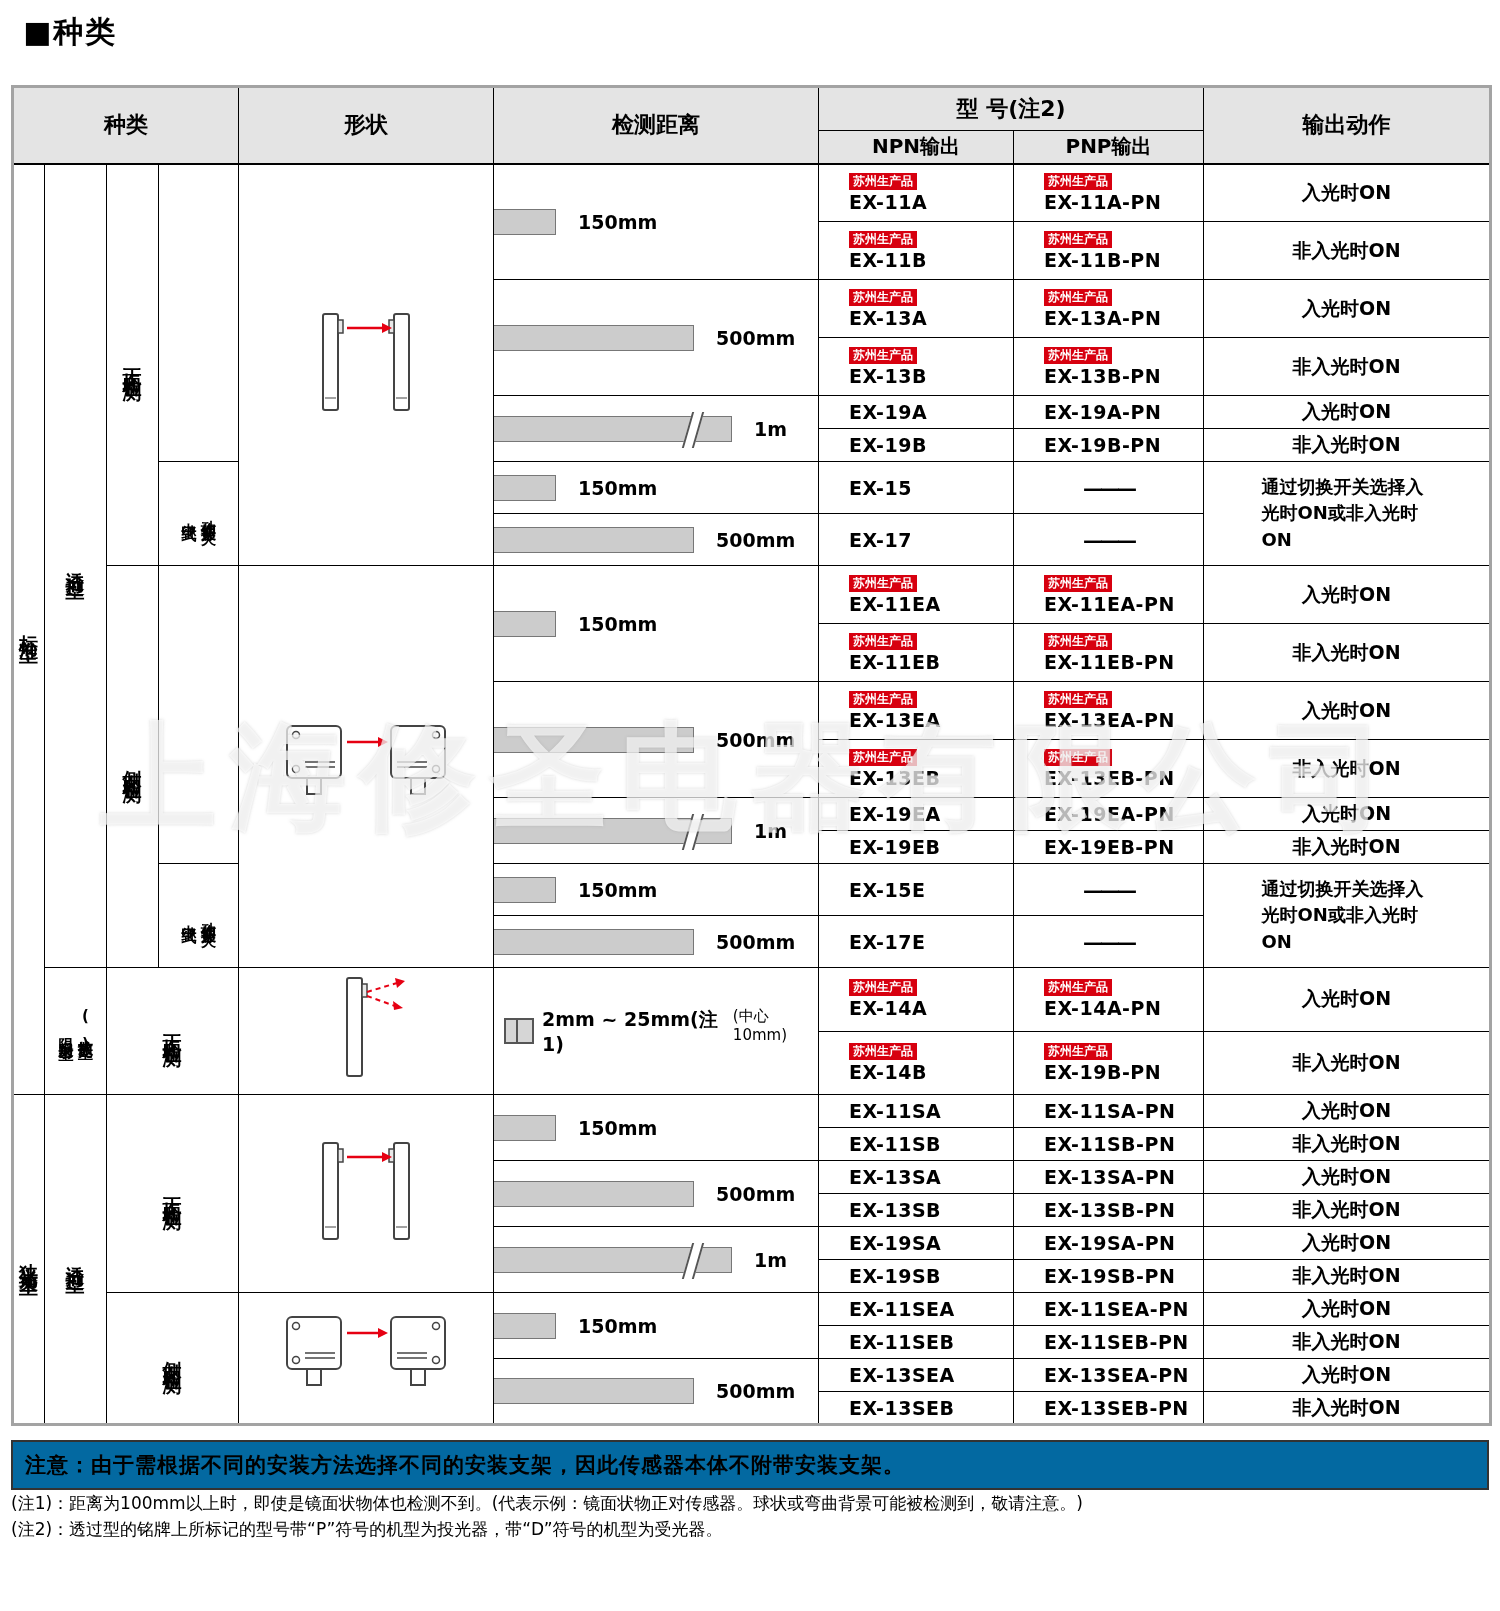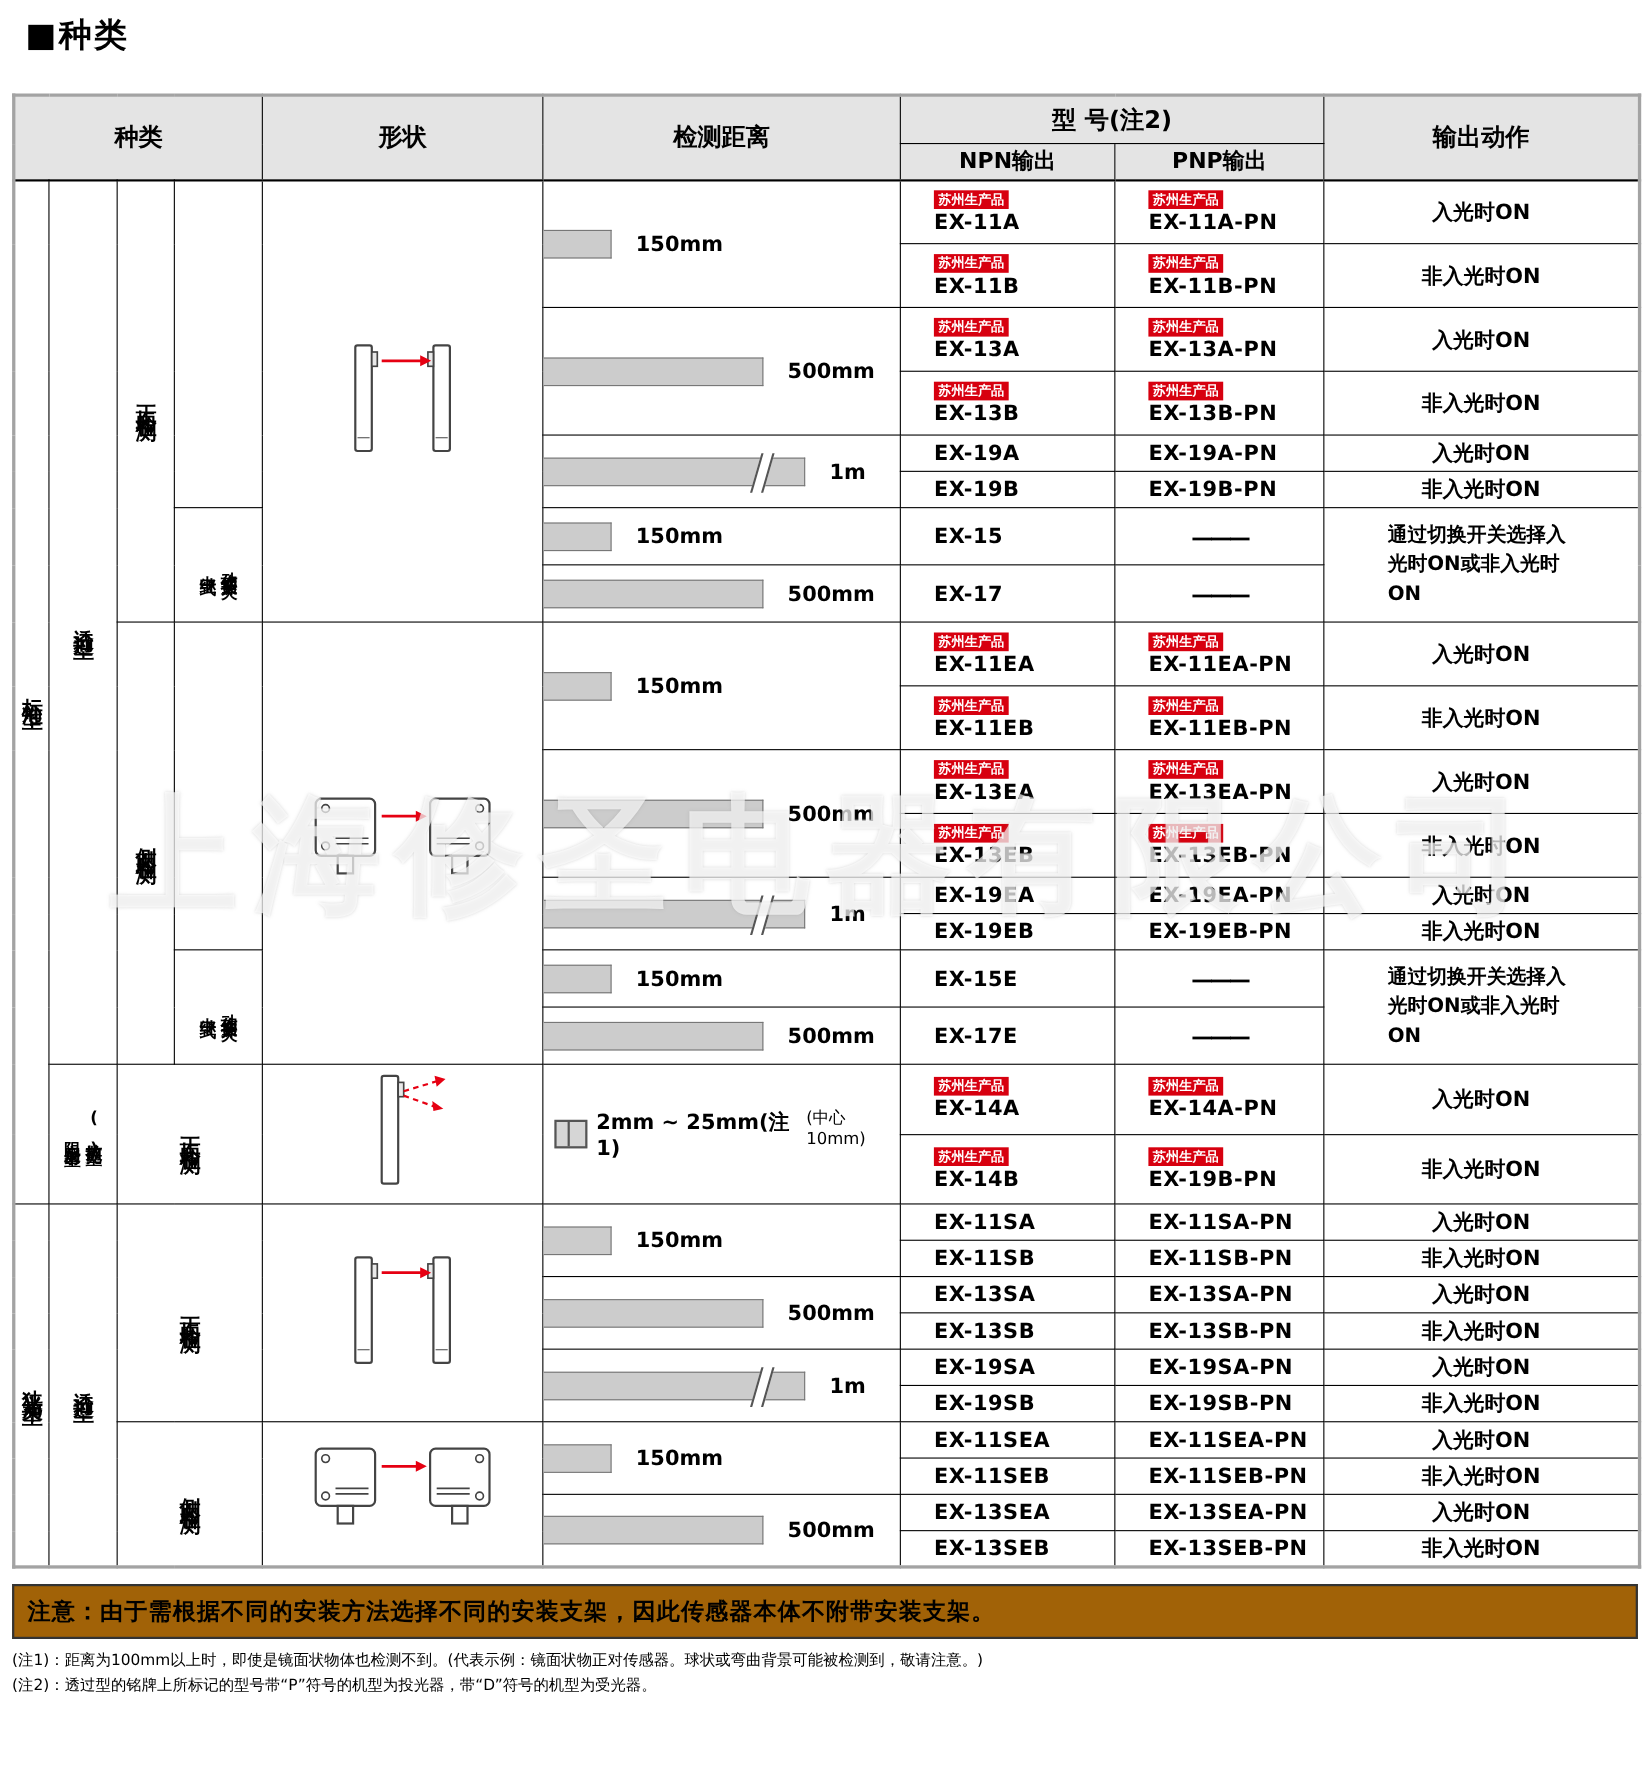--- a/index.html
+++ b/index.html
@@ -32,22 +32,22 @@
   .b150{width:62px}.b500{width:200px}.b1m{width:238px}
   .bar-break{position:absolute;right:32px;top:-5px;height:36px;width:12px;background:#fff;border-left:2px solid #555;border-right:2px solid #555;transform:skewX(-16deg)}
   .bar-label{font-size:19px;font-weight:bold}
   .refl-dist{padding-left:10px;display:flex;flex-direction:row;gap:4px}
   .refl-line1{display:flex;align-items:center;gap:8px;font-size:19px;font-weight:bold}
   .refl-line2{font-size:15px;font-weight:normal;padding-left:2px}
   .refl-icon{display:inline-block;width:30px;height:26px;border:2px solid #555;background:#d6d6d6;position:relative;flex:none}
   .refl-icon::after{content:"";position:absolute;left:10px;top:0;bottom:0;width:2px;background:#555}
   .shape-cell{padding:0}
   .watermark{position:absolute;top:700px;left:0;width:1500px;text-align:center;font-size:116px;font-weight:bold;white-space:nowrap;color:rgba(255,255,255,.66);letter-spacing:14px;z-index:9;pointer-events:none;text-shadow:0 0 3px rgba(140,140,140,.35)}
-  .notice{margin-top:14px;width:1478px;border:2px solid #333;background:#a16207;font-size:21px;font-weight:bold;padding:9px 12px;letter-spacing:1px}
-  .footnotes{margin-top:10px;font-size:14px;line-height:1.55}
+  .notice{margin-top:14px;width:1478px;border:2px solid #333;background:#0369a1;font-size:21px;font-weight:bold;padding:9px 12px;letter-spacing:1px}
+  .footnotes{font-size:17px;line-height:1.55}
 </style>
 </head>
 <body>
 
 <div class="page">
   <div class="title">■种类</div>
 
   <table class="spec">
     <colgroup>
       <col style="width:32px">

